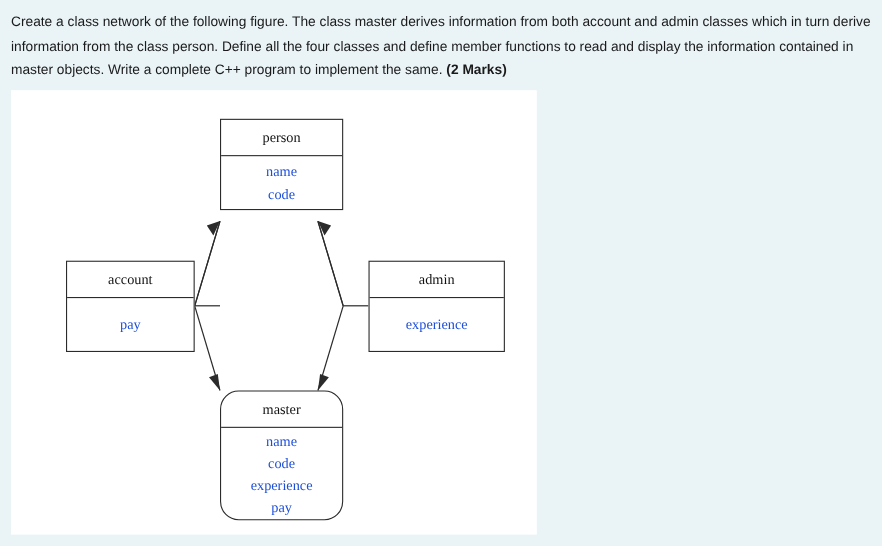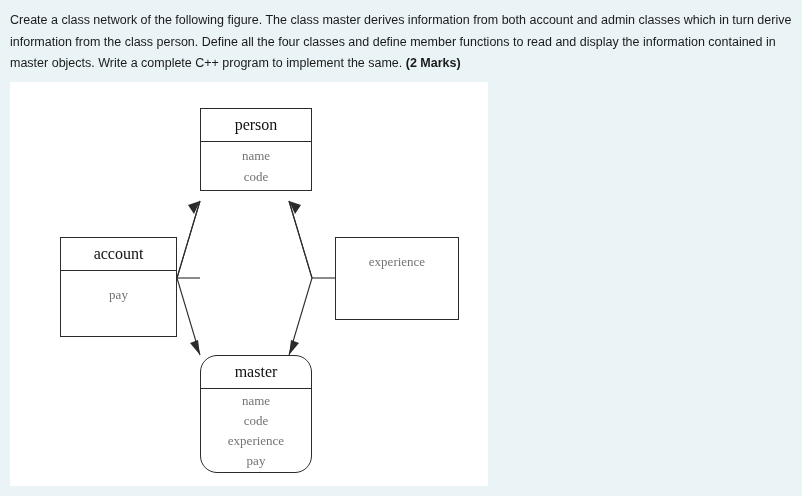--- a/index.html
+++ b/index.html
@@ -37,32 +37,32 @@
   .box {
     position: absolute;
     border: 1px solid #2b2b2b;
     background: #ffffff;
     box-sizing: border-box;
     font-family: "Liberation Serif", serif;
     z-index: 3;
   }
   .box .title {
     text-align: right;
-    font-size: 16px;
+    font-size: 13px;
     color: #111;
     box-sizing: border-box;
     border-bottom: 1px solid #2b2b2b;
     display: flex;
     align-items: center;
     justify-content: center;
   }
   .box .attrs {
     text-align: center;
     font-size: 13px;
-    color: #737373;
+    color: #1d4ed8;
     box-sizing: border-box;
     display: flex;
     flex-direction: column;
     align-items: center;
     justify-content: center;
     line-height: 1.55;
   }
   
   #box-person {
     left: 190px;
@@ -71,21 +71,21 @@
     height: 83px;
   }
   #box-person .title { height: 33px; }
   #box-person .attrs { height: 49px; }
 
   
   #box-account {
     left: 50px;
     top: 155px;
     width: 117px;
-    height: 100px;
+    height: 83px;
   }
   #box-account .title { height: 33px; }
   #box-account .attrs { height: 49px; }
 
   
   #box-admin {
     left: 325px;
     top: 155px;
     width: 124px;
     height: 83px;
@@ -160,20 +160,21 @@
   </div>
 
   <div class="box" id="box-account">
     <div class="title">account</div>
     <div class="attrs">
       <div>pay</div>
     </div>
   </div>
 
   <div class="box" id="box-admin">
+    <div class="title">admin</div>
     <div class="attrs">
       <div>experience</div>
     </div>
   </div>
 
   <div class="box" id="box-master">
     <div class="title">master</div>
     <div class="attrs">
       <div>name</div>
       <div>code</div>

